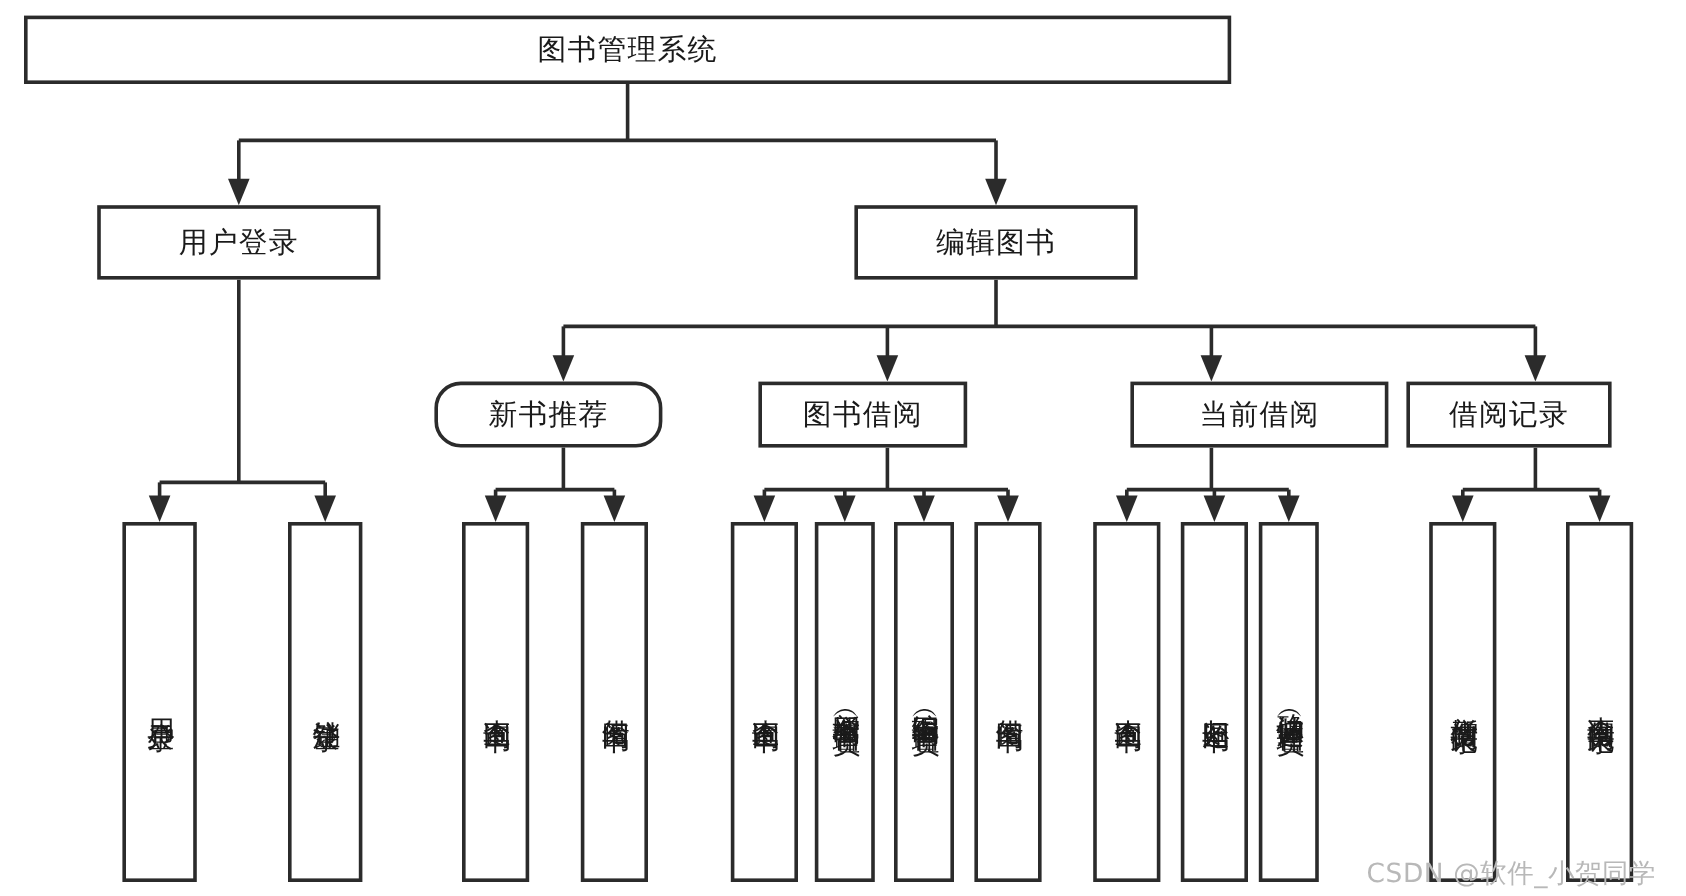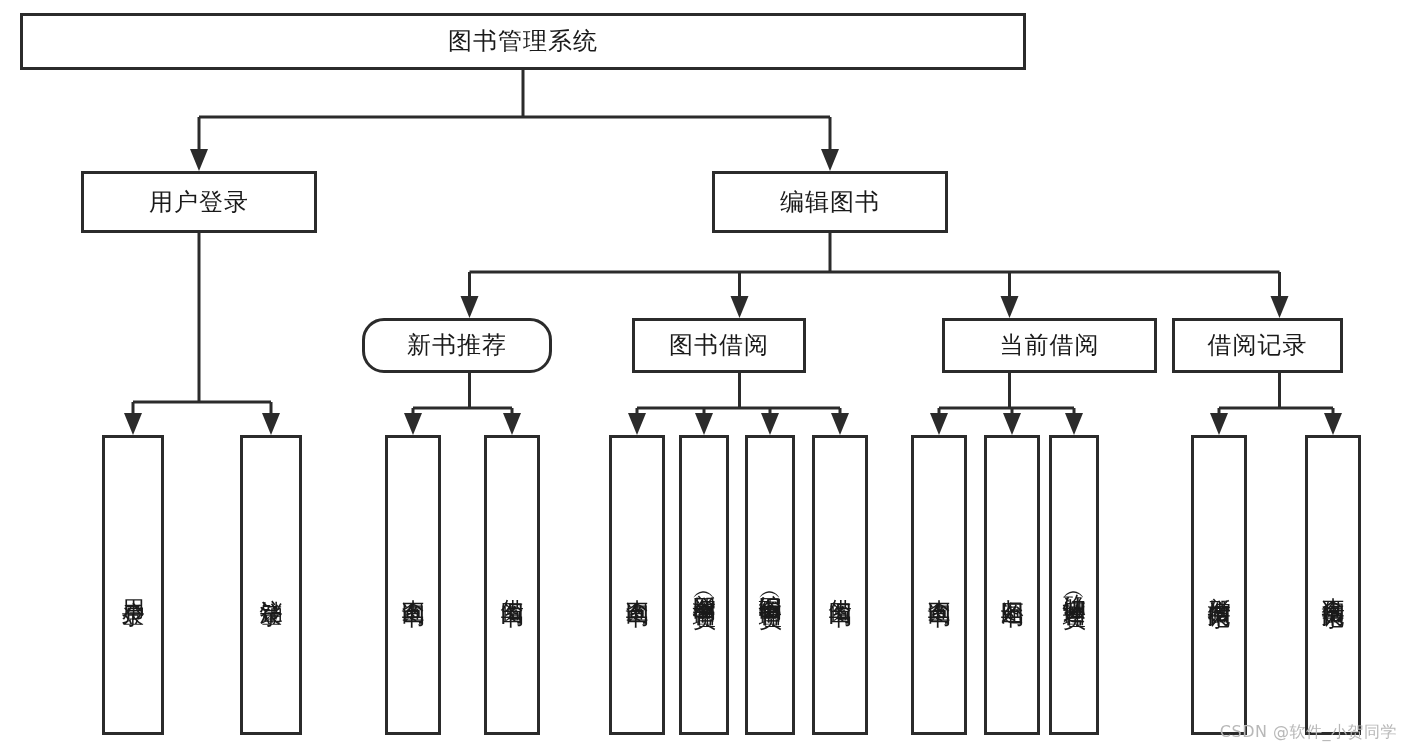--- a/index.html
+++ b/index.html
@@ -63,23 +63,23 @@
   .conn-line {
     stroke: #2b2b2b;
     stroke-width: 3;
     fill: none;
   }
   .arrow-head {
     fill: #2b2b2b;
   }
   #watermark {
     position: absolute;
-    right: 8px;
+    right: 25px;
     bottom: 4px;
-    font-size: 16px;
+    font-size: 22px;
     color: #b8b8b8;
     letter-spacing: 0.5px;
     white-space: nowrap;
     pointer-events: none;
   }
 </style>
 </head>
 <body>
 
 <div id="diagram-root">

